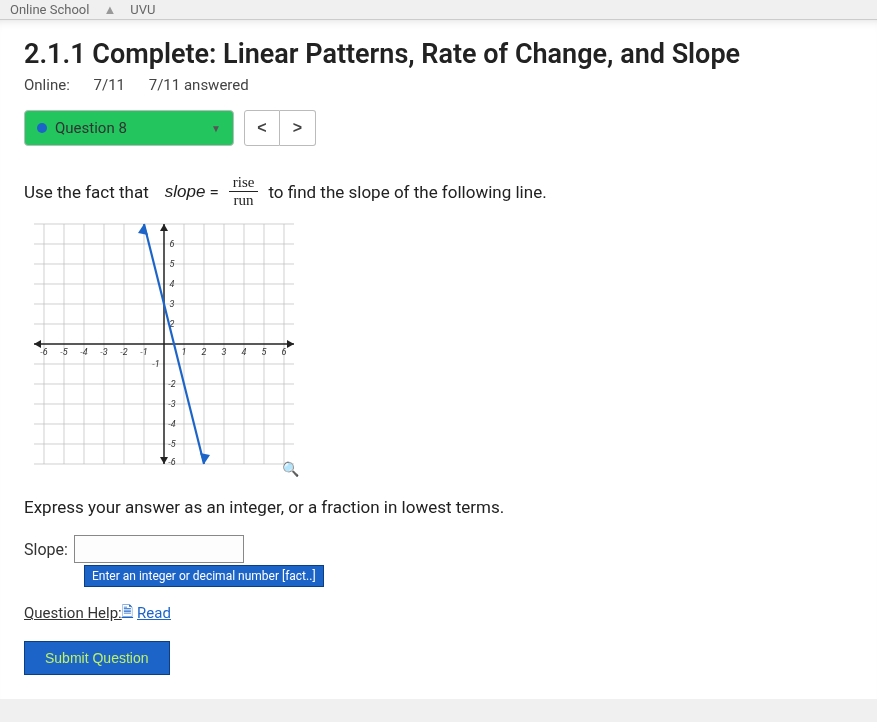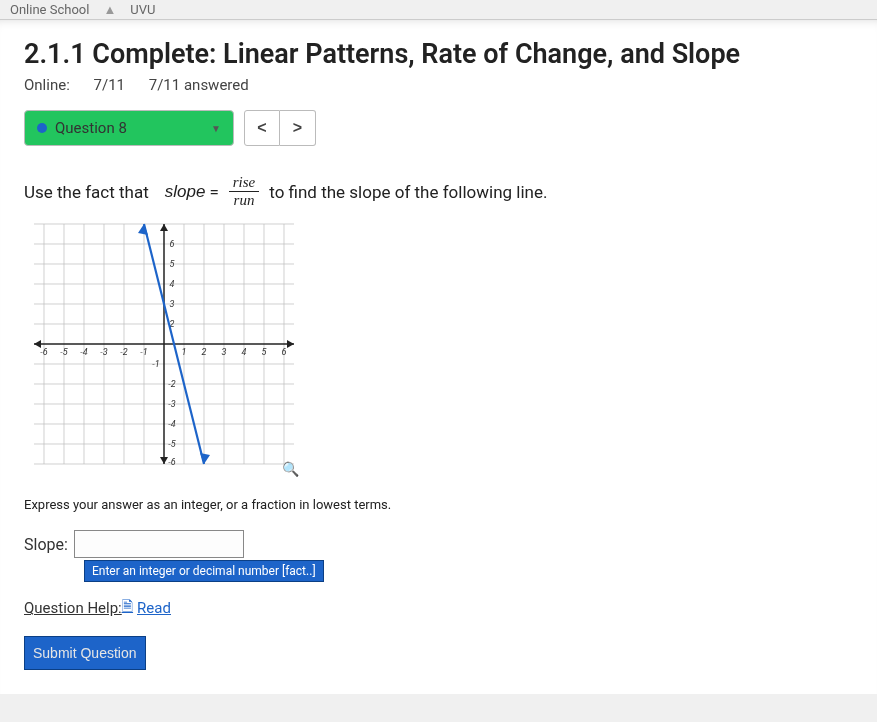--- a/index.html
+++ b/index.html
@@ -83,21 +83,20 @@
       align-items: center;
       flex-wrap: wrap;
       gap: 4px;
     }
     .prompt .ital { font-style: italic; font-family: Liberation Sans, sans-serif; margin-left: 12px;}
     .fraction {
       display: inline-flex;
       flex-direction: column;
       align-items: center;
       font-size: 15px;
-      font-style: italic;
       font-family: Georgia, 'Times New Roman', serif;
       margin: 0 6px;
       vertical-align: middle;
     }
     .fraction .num { border-bottom: 1.5px solid #222; padding: 0 4px; }
     .fraction .den { padding: 0 4px; }
     .graph-area {
       width: 280px;
       height: 260px;
       position: relative;
@@ -105,21 +104,21 @@
     }
     .graph-area svg { display:block; }
     .zoom-icon {
       position: absolute;
       right: 4px; bottom: 2px;
       font-size: 14px;
       color: #555;
       cursor: pointer;
     }
     .instruction {
-      font-size: 13px;
+      font-size: 17px;
       color: #222;
       margin-bottom: 18px;
     }
     .answer-row {
       display: flex;
       flex-direction: column;
       align-items: flex-start;
       gap: 2px;
       margin-bottom: 14px;
     }
@@ -155,23 +154,23 @@
       display: inline-flex;
       align-items: center;
       gap: 4px;
     }
     .doc-icon {
       display: inline-block;
       font-size: 14px;
     }
     .submit-btn {
       background: #1d64c9;
-      color: #e5e5e5;
+      color: #bef264;
       border: 1px solid #0b3f85;
-      padding: 8px 8px;
+      padding: 8px 20px;
       font-size: 14px;
       cursor: pointer;
     }
   </style>
 </head>
 <body>
 
 <div class="top-bar">
   <span>Online School</span>
   <span class="sep">▲</span>

